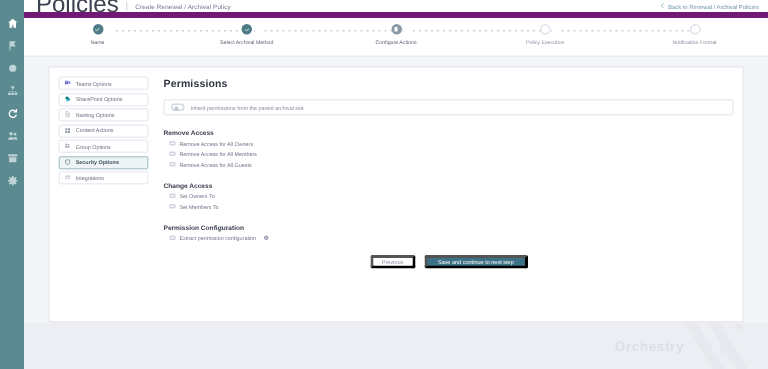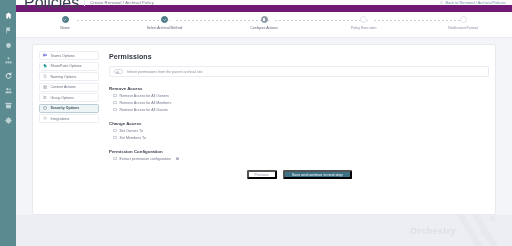--- a/index.html
+++ b/index.html
@@ -31,21 +31,21 @@
   .rail-icon svg { width: 7px; height: 7px; display: block; }
   .rail-icon.active { opacity: 1; color: #ffffff; }
 
   
   .body-col { flex: 1; height: 246px; display: flex; flex-direction: column; background: #f4f5f8; min-width: 0; }
 
   
   .topbar {
     height: 12px;
     background: #ffffff;
-    border-bottom: 7px solid #701a75;
+    border-bottom: 4px solid #701a75;
     display: flex; align-items: center;
     padding: 0 6px 0 8px;
     flex: 0 0 12px;
   }
   .crumb-sep { width: 1px; height: 6px; background: #dfe2ea; margin: 0 5px; }
   .crumb-tail { font-size: 4.2px; color: #6d7286; letter-spacing: .1px; }
   .topbar-spacer { flex: 1; }
   .back-link { display: flex; align-items: center; gap: 2px; font-size: 3.9px; color: #6a93a6; }
   .back-link svg { width: 3.4px; height: 3.4px; display: block; }
 

